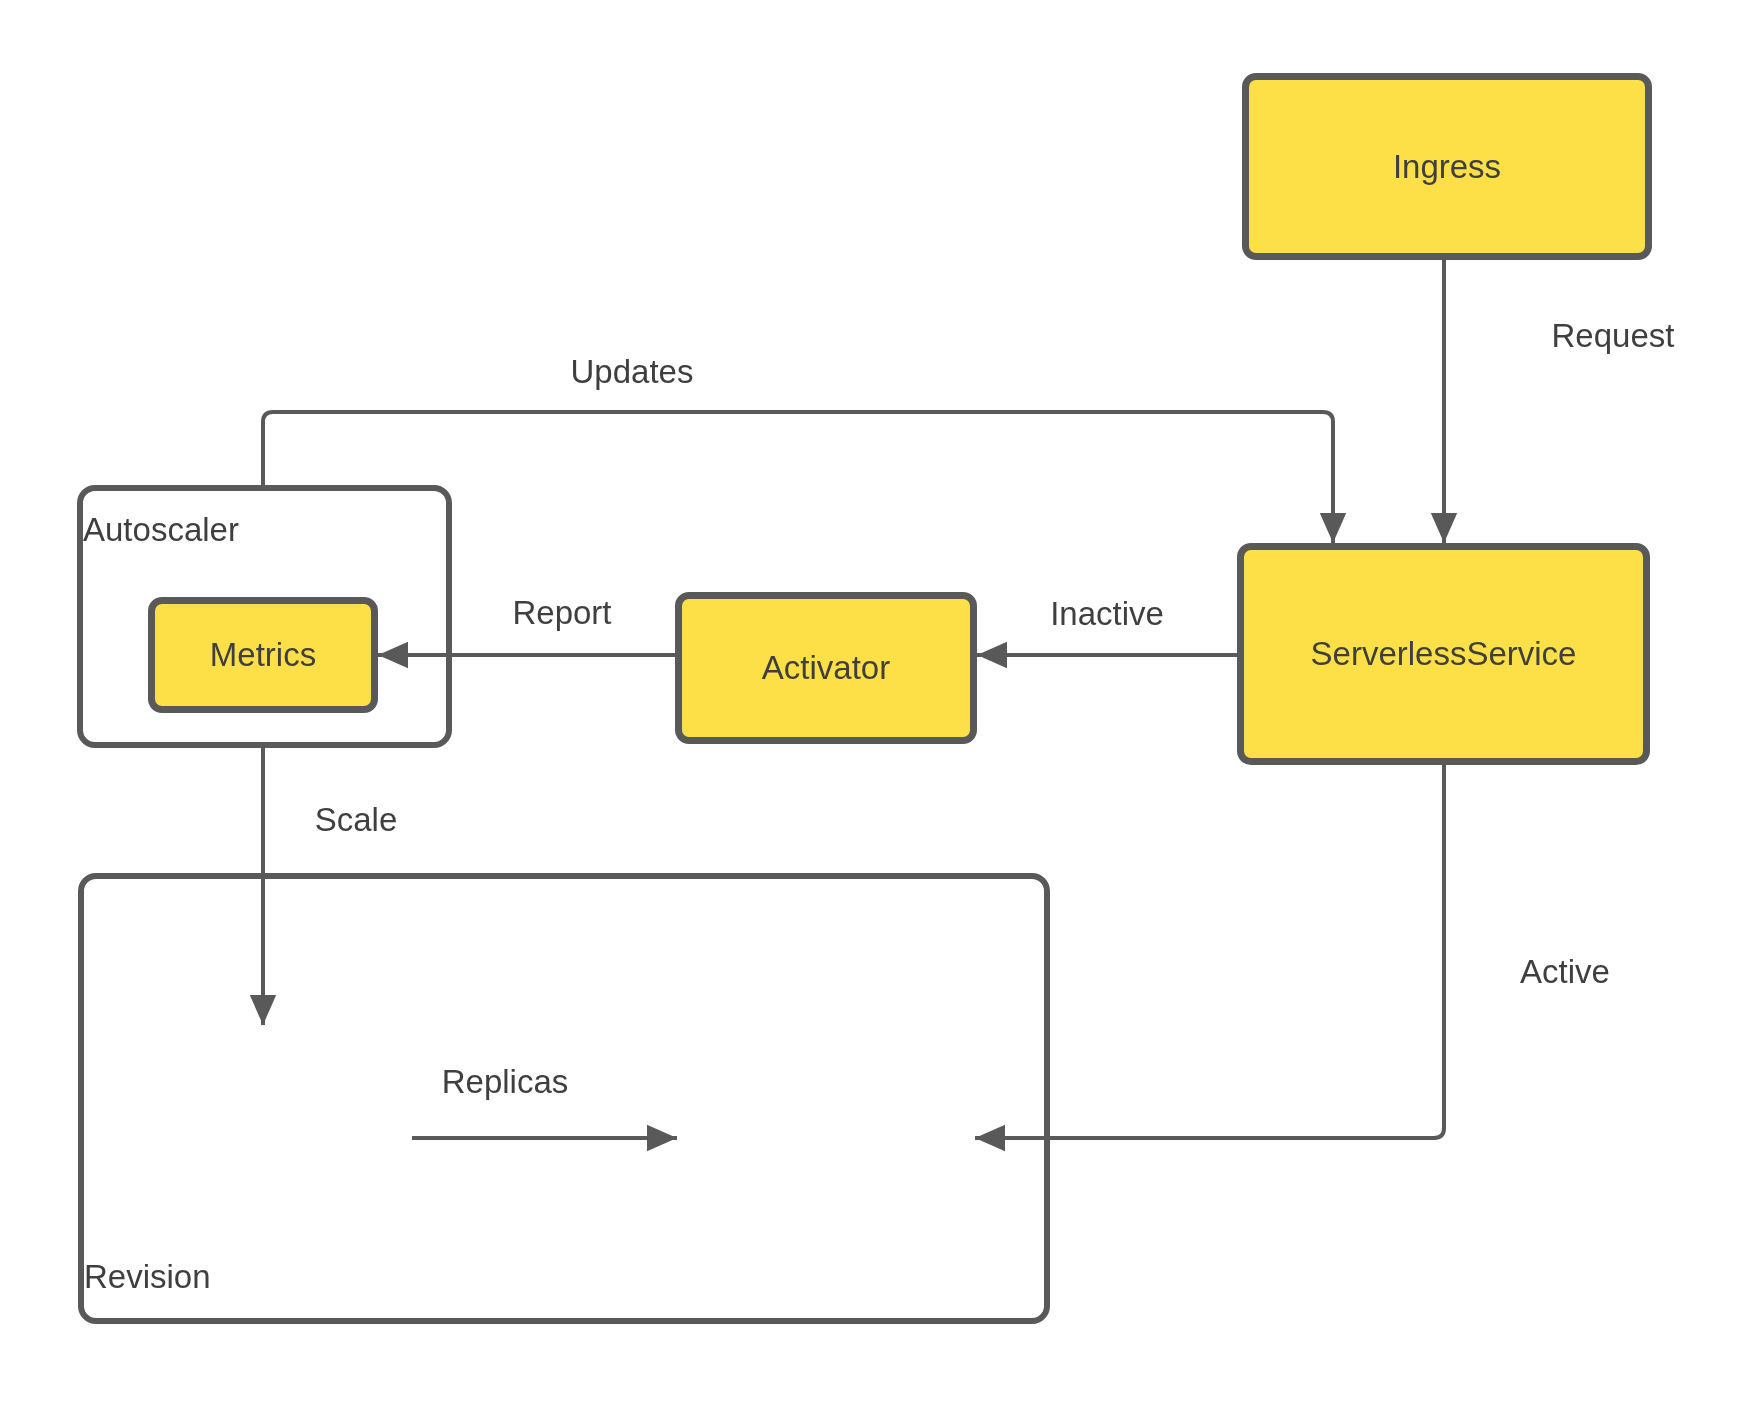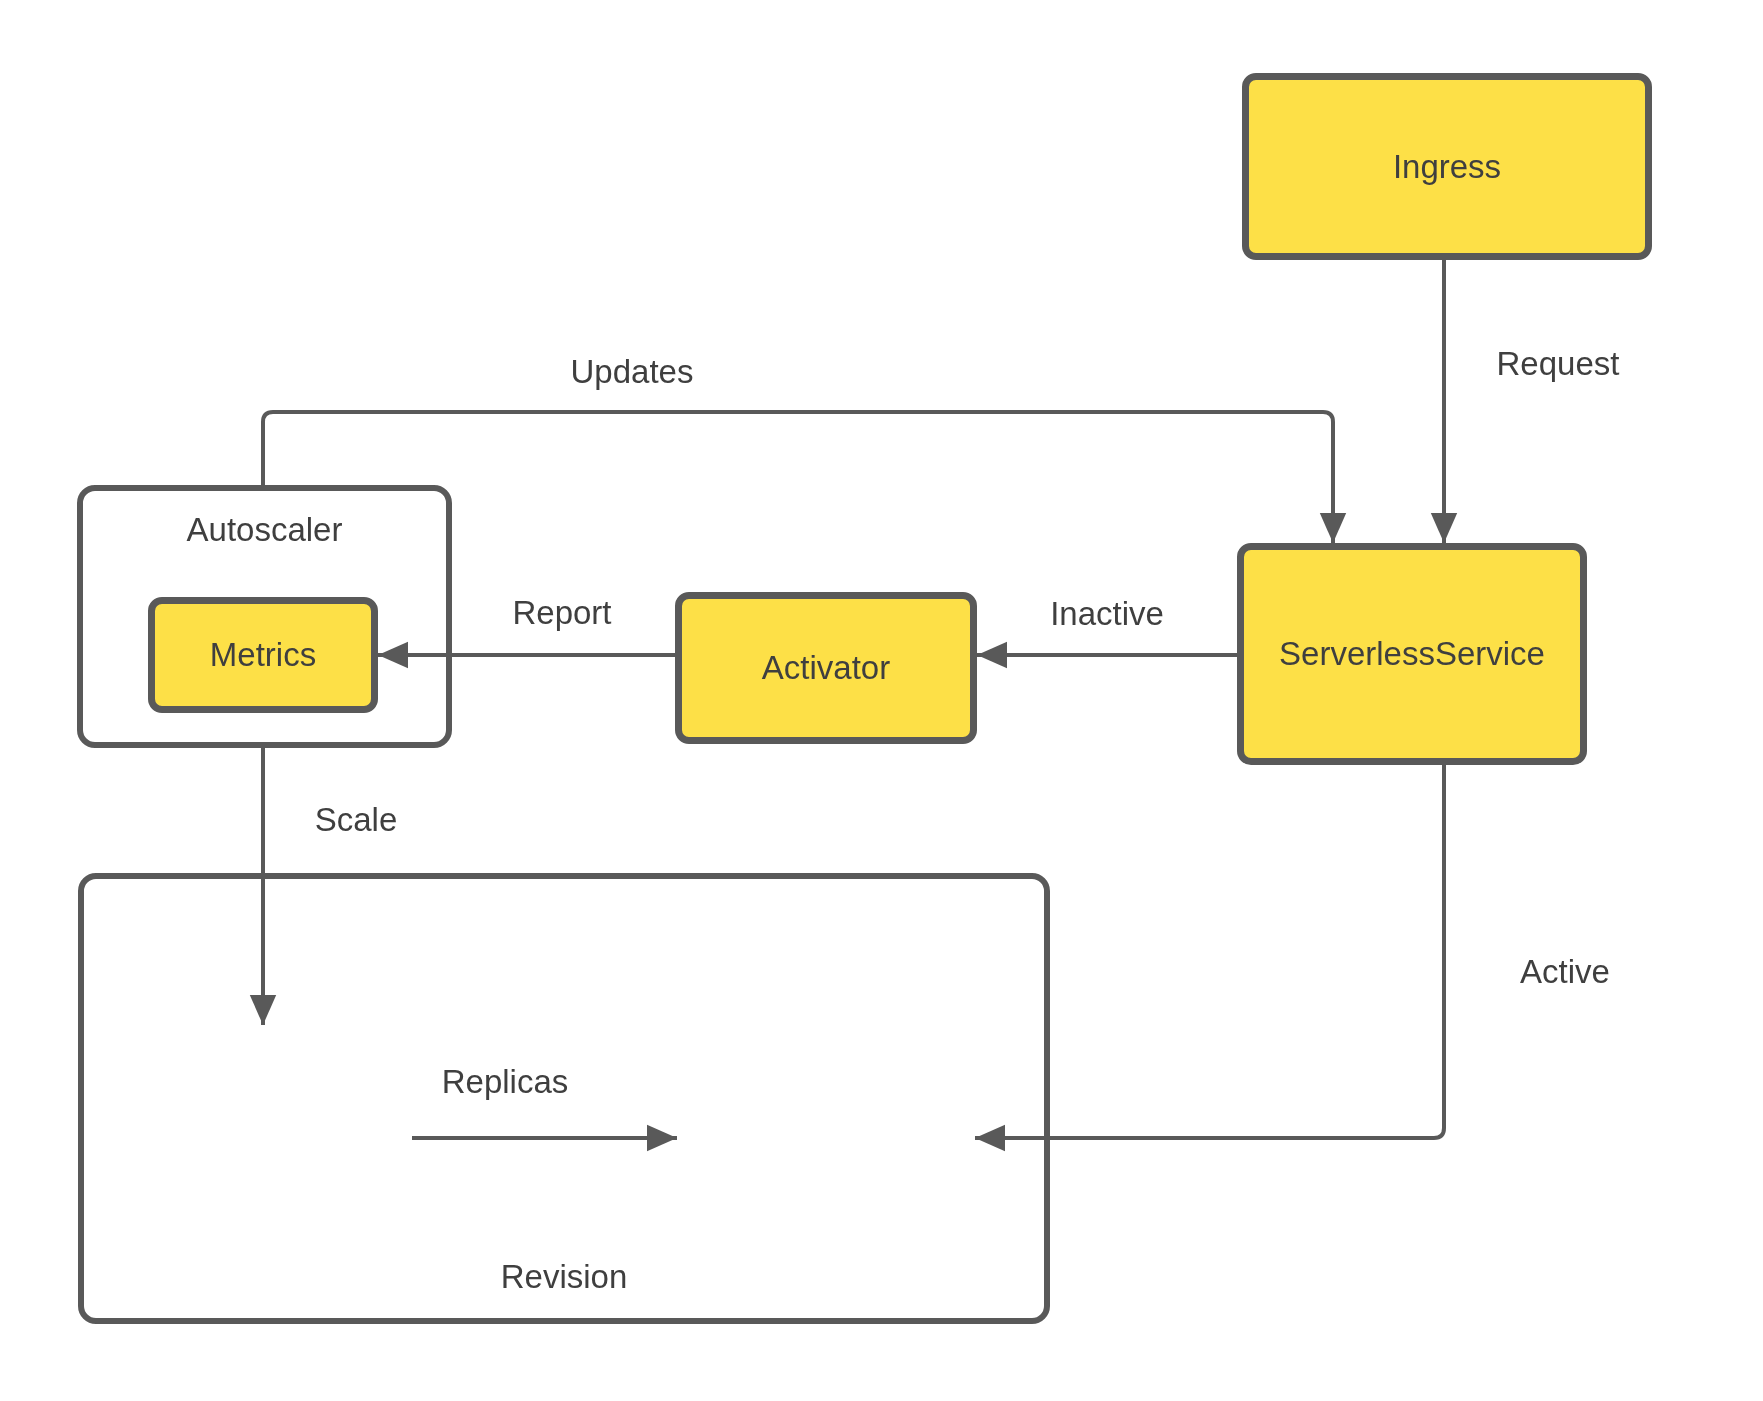--- a/index.html
+++ b/index.html
@@ -32,45 +32,44 @@
     position: absolute;
     box-sizing: border-box;
     background: #ffffff;
     border: 6px solid #595959;
     border-radius: 18px;
   }
   .container-label {
     position: absolute;
     left: 0;
     width: 100%;
-    text-align: center;
     font-size: 33px;
     color: #3f3f3f;
   }
   .edge-label {
     position: absolute;
     transform: translate(-50%, -50%);
     font-size: 33px;
     color: #3f3f3f;
     white-space: nowrap;
   }
   
   .n-ingress     { left: 1242px; top: 73px;   width: 410px; height: 187px; }
-  .n-serverless  { left: 1237px; top: 543px;  width: 350px; height: 222px; }
+  .n-serverless  { left: 1237px; top: 543px;  width: 413px; height: 222px; }
   .n-activator   { left: 675px;  top: 592px;  width: 302px; height: 152px; }
   .n-metrics     { left: 148px;  top: 597px;  width: 230px; height: 116px; }
   .n-deployment  { left: 113px;  top: 1025px; width: 299px; height: 227px; }
   .n-pods        { left: 677px;  top: 1025px; width: 298px; height: 227px; }
   .c-autoscaler  { left: 77px;   top: 485px;  width: 375px; height: 263px; }
   .c-revision    { left: 78px;   top: 873px;  width: 972px; height: 451px; padding-left: 16px; }
   .lbl-autoscaler { top: 20px; }
   .lbl-revision   { bottom: 22px; }
   
   .el-updates  { left: 632px;  top: 372px; }
-  .el-request  { left: 1558px; top: 336px; margin-top: 28px; }
+  .el-request  { left: 1613px; top: 336px; }
   .el-inactive { left: 1107px; top: 614px; }
   .el-report   { left: 562px;  top: 613px; }
   .el-scale    { left: 356px;  top: 820px; }
   .el-replicas { left: 505px;  top: 1082px; }
   .el-active   { left: 1565px; top: 972px; }
   .connector-layer {
     position: absolute;
     left: 0;
     top: 0;
     width: 1763px;

